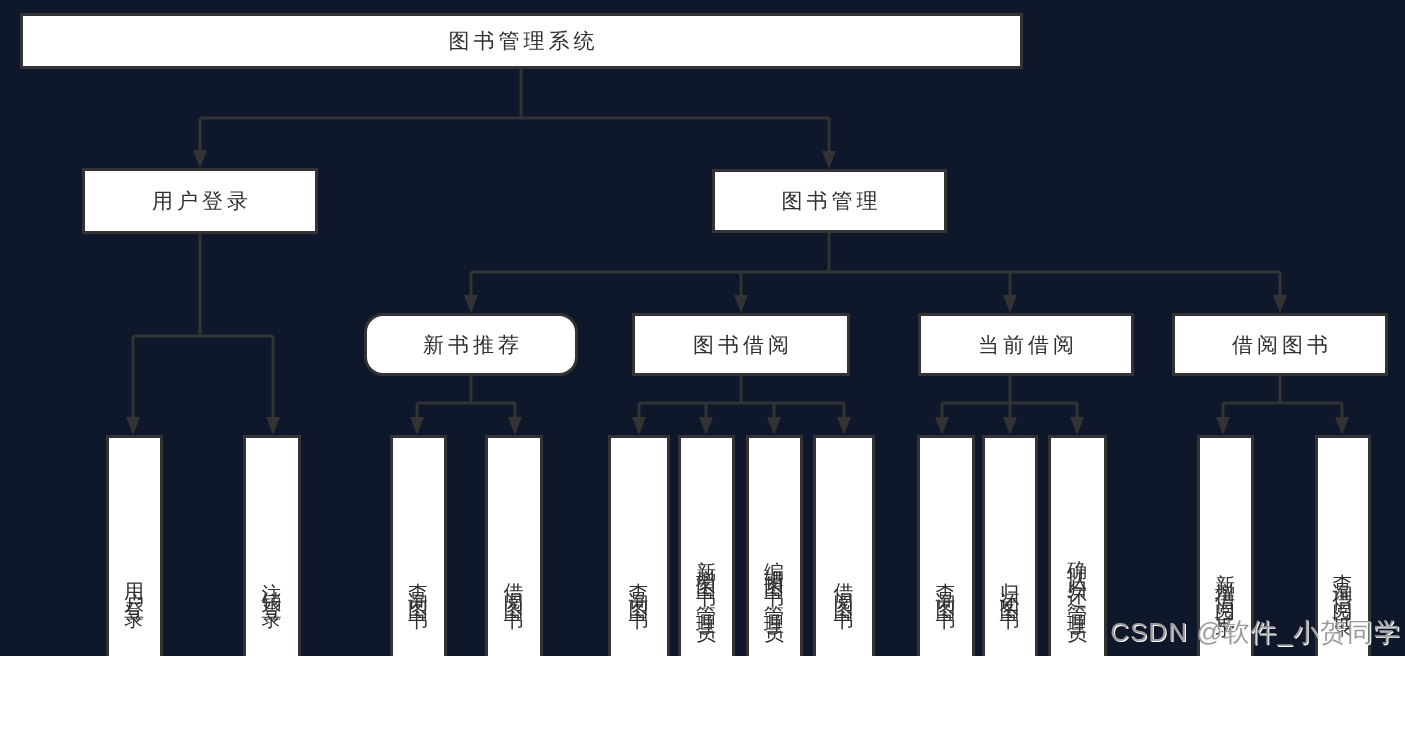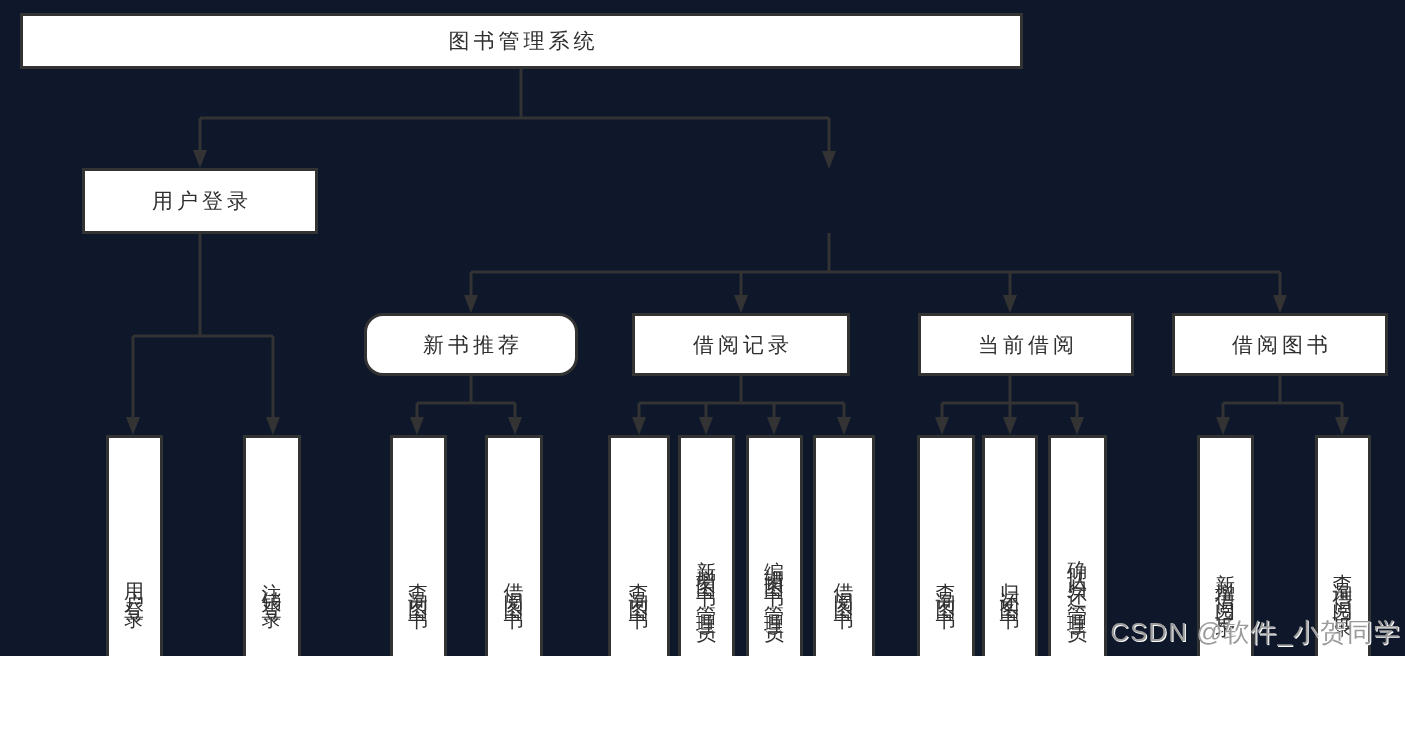--- a/index.html
+++ b/index.html
@@ -112,23 +112,24 @@
       <polygon points="1003,417 1017,417 1010,435"></polygon>
       <polygon points="1070,417 1084,417 1077,435"></polygon>
       <polygon points="1216,417 1230,417 1223,435"></polygon>
       <polygon points="1335,417 1349,417 1342,435"></polygon>
     </g>
   </svg>
 
   <div class="node h" style="left:20px;top:13px;width:1003px;height:56px;">图书管理系统</div>
 
   <div class="node h" style="left:82px;top:168px;width:236px;height:66px;">用户登录</div>
+  <div class="node h" style="left:712px;top:169px;width:235px;height:64px;">图书管理</div>
 
   <div class="node h" style="left:364px;top:313px;width:214px;height:63px;border-radius:19px;">新书推荐</div>
-  <div class="node h" style="left:632px;top:313px;width:218px;height:63px;">借阅记录</div>
+  <div class="node h" style="left:632px;top:313px;width:218px;height:63px;">图书借阅</div>
   <div class="node h" style="left:918px;top:313px;width:216px;height:63px;">当前借阅</div>
   <div class="node h" style="left:1172px;top:313px;width:216px;height:63px;">借阅图书</div>
 
   <div class="node v" style="left:106px;top:435px;width:57px;height:300px;">用户登录</div>
   <div class="node v" style="left:243px;top:435px;width:58px;height:300px;">注销登录</div>
 
   <div class="node v" style="left:390px;top:435px;width:57px;height:300px;">查询图书</div>
   <div class="node v" style="left:485px;top:435px;width:58px;height:300px;">借阅图书</div>
 
   <div class="node v" style="left:608px;top:435px;width:62px;height:300px;">查询图书</div>

